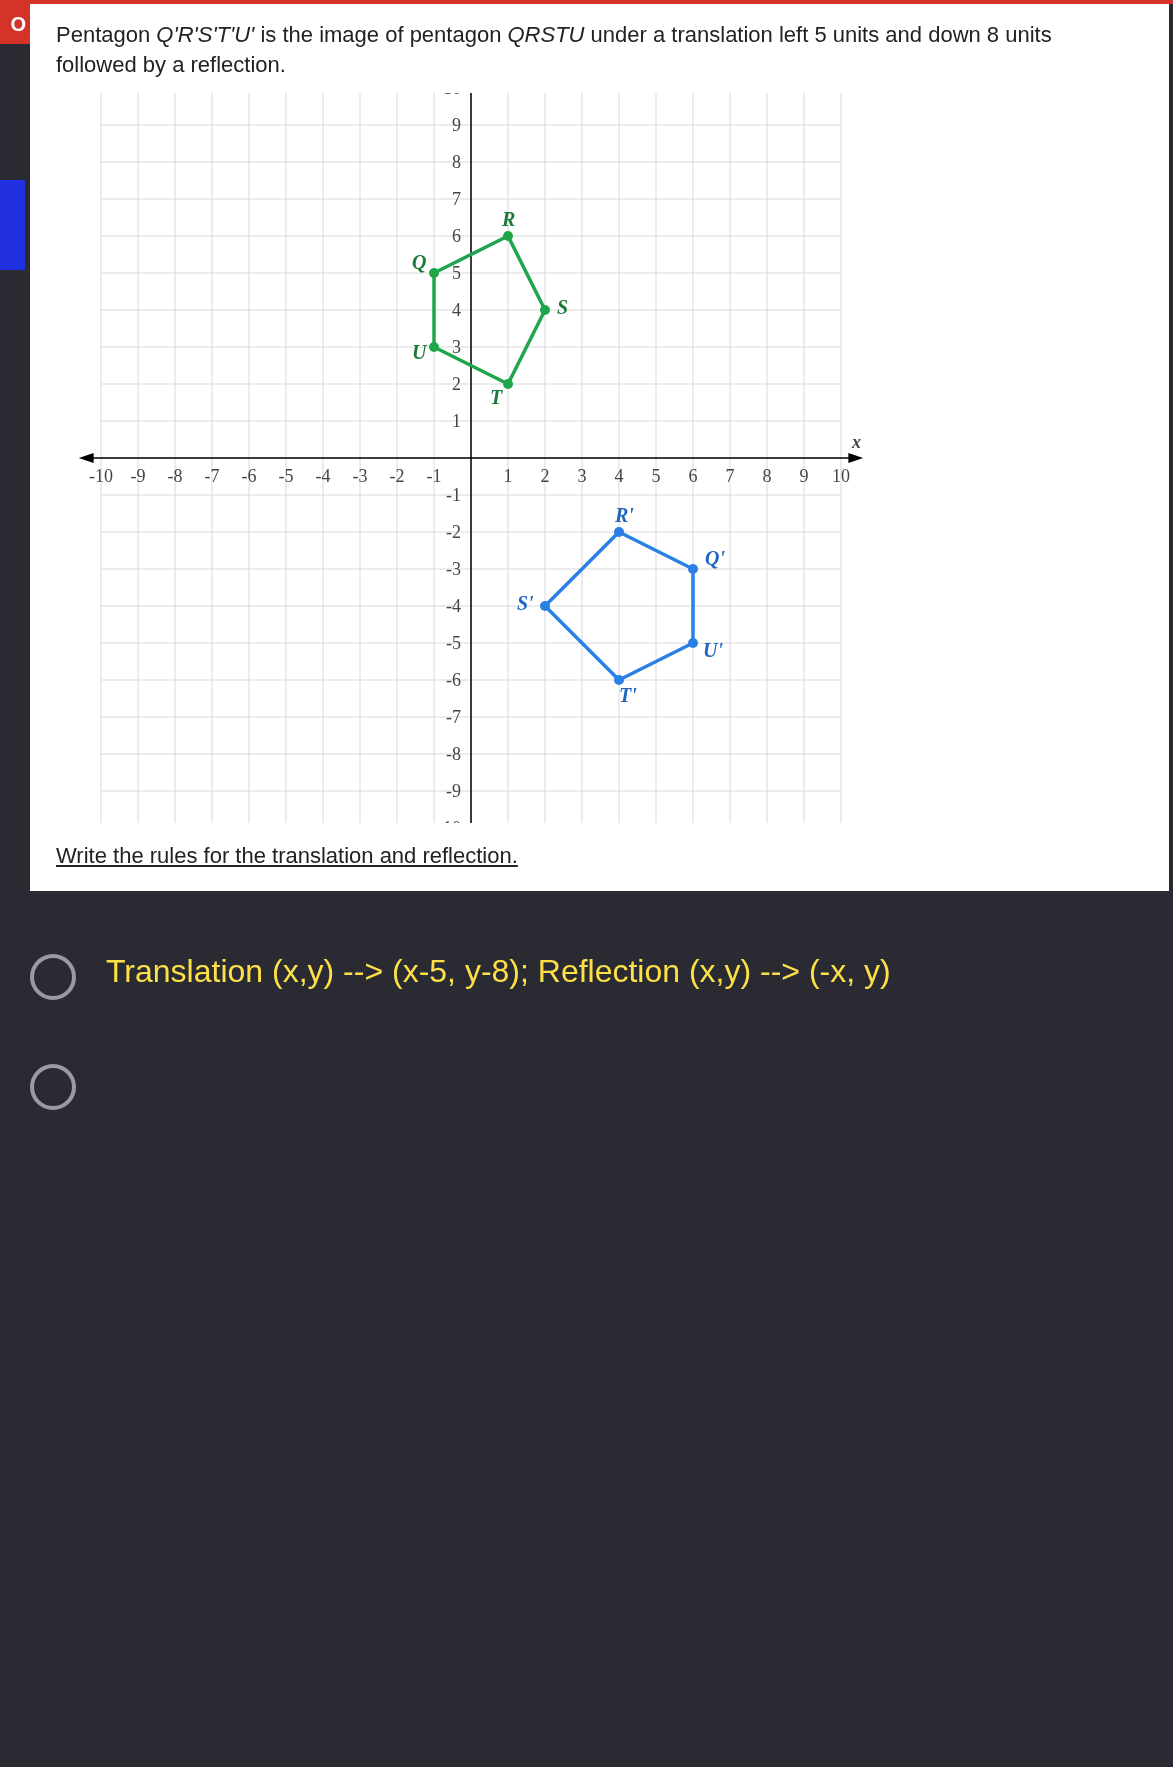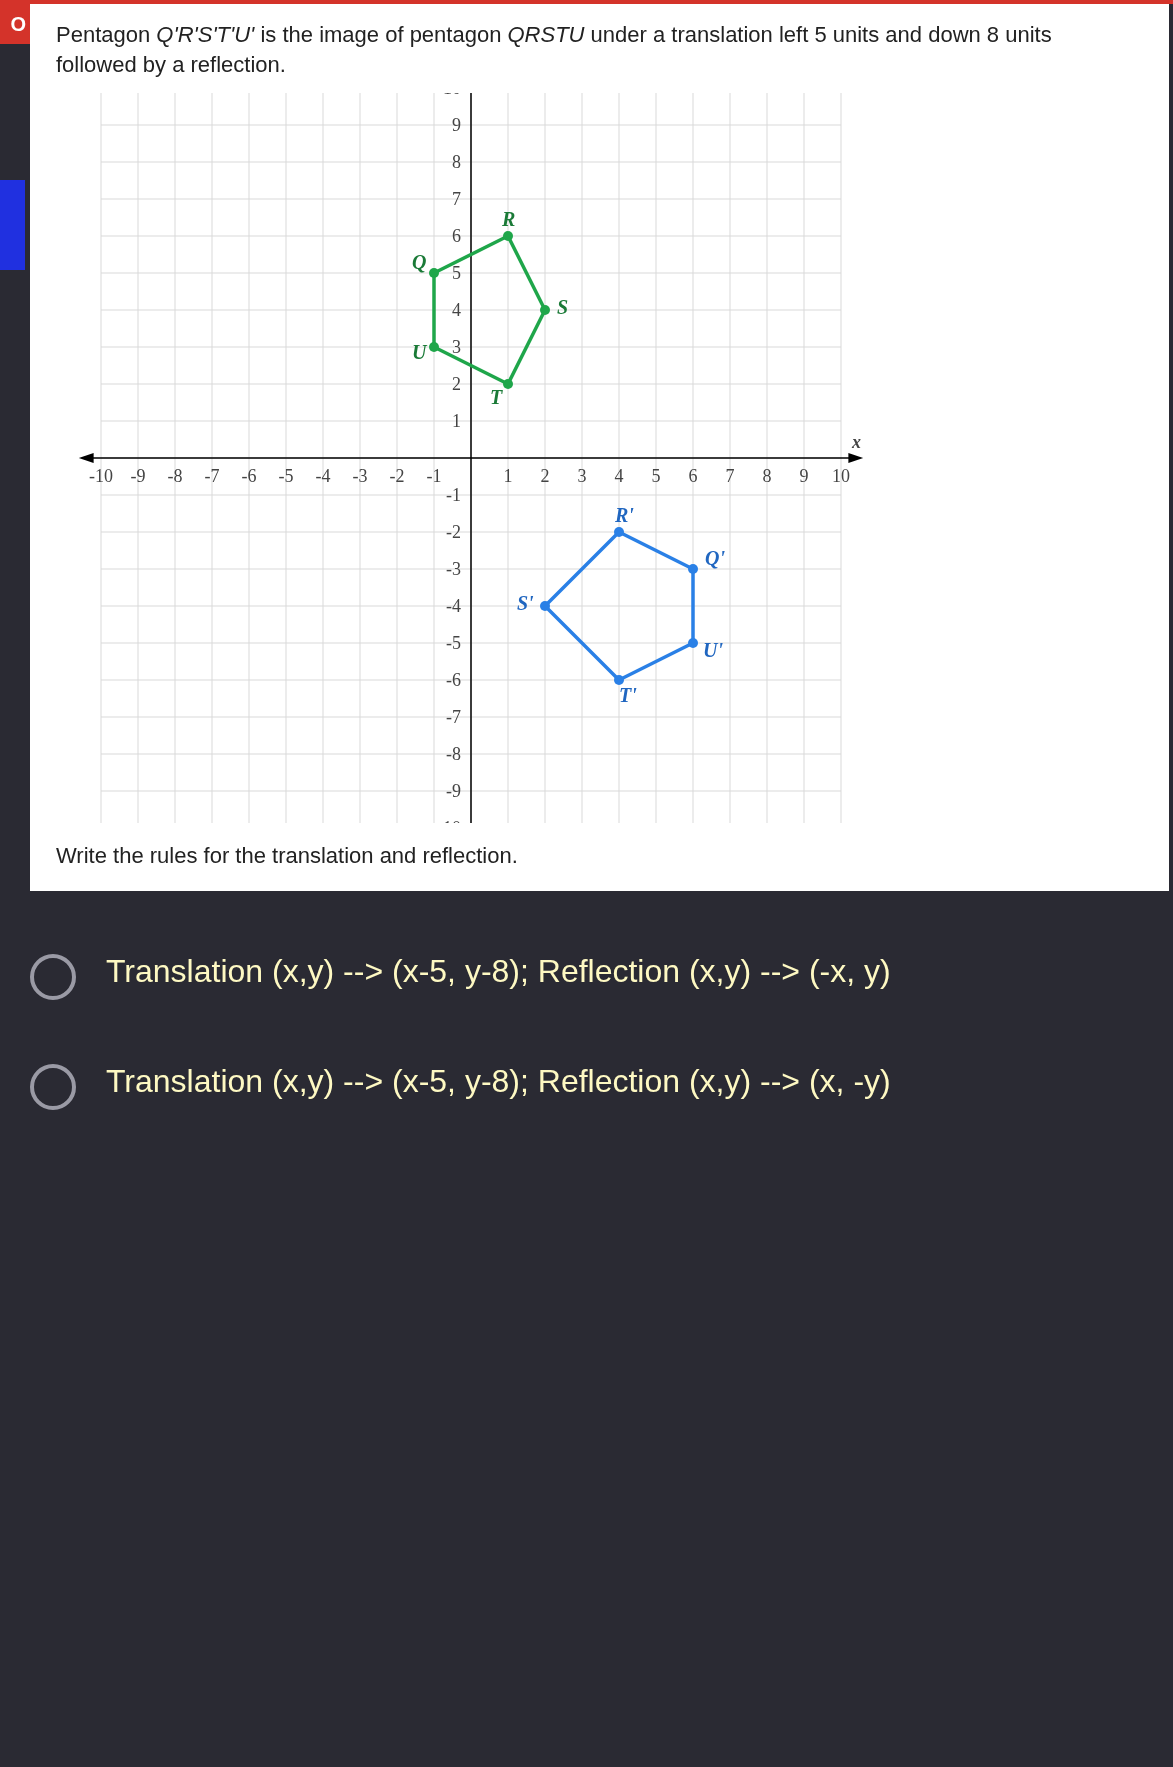--- a/index.html
+++ b/index.html
@@ -54,20 +54,21 @@
   .question-text { font-family: Verdana, sans-serif; }
   .question-text .ital { font-style: italic; font-weight: 500; }
   .graph-wrap {
     margin: 14px 0 18px 20px;
   }
   .instruction {
     margin-top: 6px;
     font-family: Verdana, sans-serif;
     font-size: 22px;
     color: #222;
+    text-decoration: underline;
   }
   .answers {
     position: absolute;
     top: 950px;
     left: 30px;
     right: 30px;
   }
   .answer-row {
     display: flex;
     align-items: flex-start;
@@ -76,21 +77,21 @@
   }
   .radio {
     flex: 0 0 46px;
     height: 46px;
     border-radius: 50%;
     border: 4px solid #9a9aa5;
     background: transparent;
     margin-top: 4px;
   }
   .answer-text {
-    color: #fef9c3;
+    color: #fde047;
     font-family: Arial, sans-serif;
     font-size: 32px;
     line-height: 1.35;
   }
   svg.graph { display: block; }
   .grid-line { stroke: #d9d9d9; stroke-width: 1; }
   .axis-line { stroke: #000; stroke-width: 1.5; }
   .tick-lbl { font: 18px Verdana; fill: #444; }
   .axis-lbl { font: italic 600 18px Verdana; fill: #444; }
   .shape-green { fill: none; stroke: #1fa64a; stroke-width: 3.5; stroke-linejoin: round; }
@@ -242,15 +243,14 @@
   <div class="instruction">Write the rules for the translation and reflection.</div>
 </div>
 
 <div class="answers">
   <div class="answer-row">
     <div class="radio"></div>
     <div class="answer-text">Translation (x,y) --&gt; (x-5, y-8); Reflection (x,y) --&gt; (-x, y)</div>
   </div>
   <div class="answer-row">
     <div class="radio"></div>
-    <div class="answer-text">Translation (x,y) --&gt; (x-5, y-8); Reflection (x,y) --&gt; (x, -y)</div>
   </div>
 </div>
 
 </body></html>

